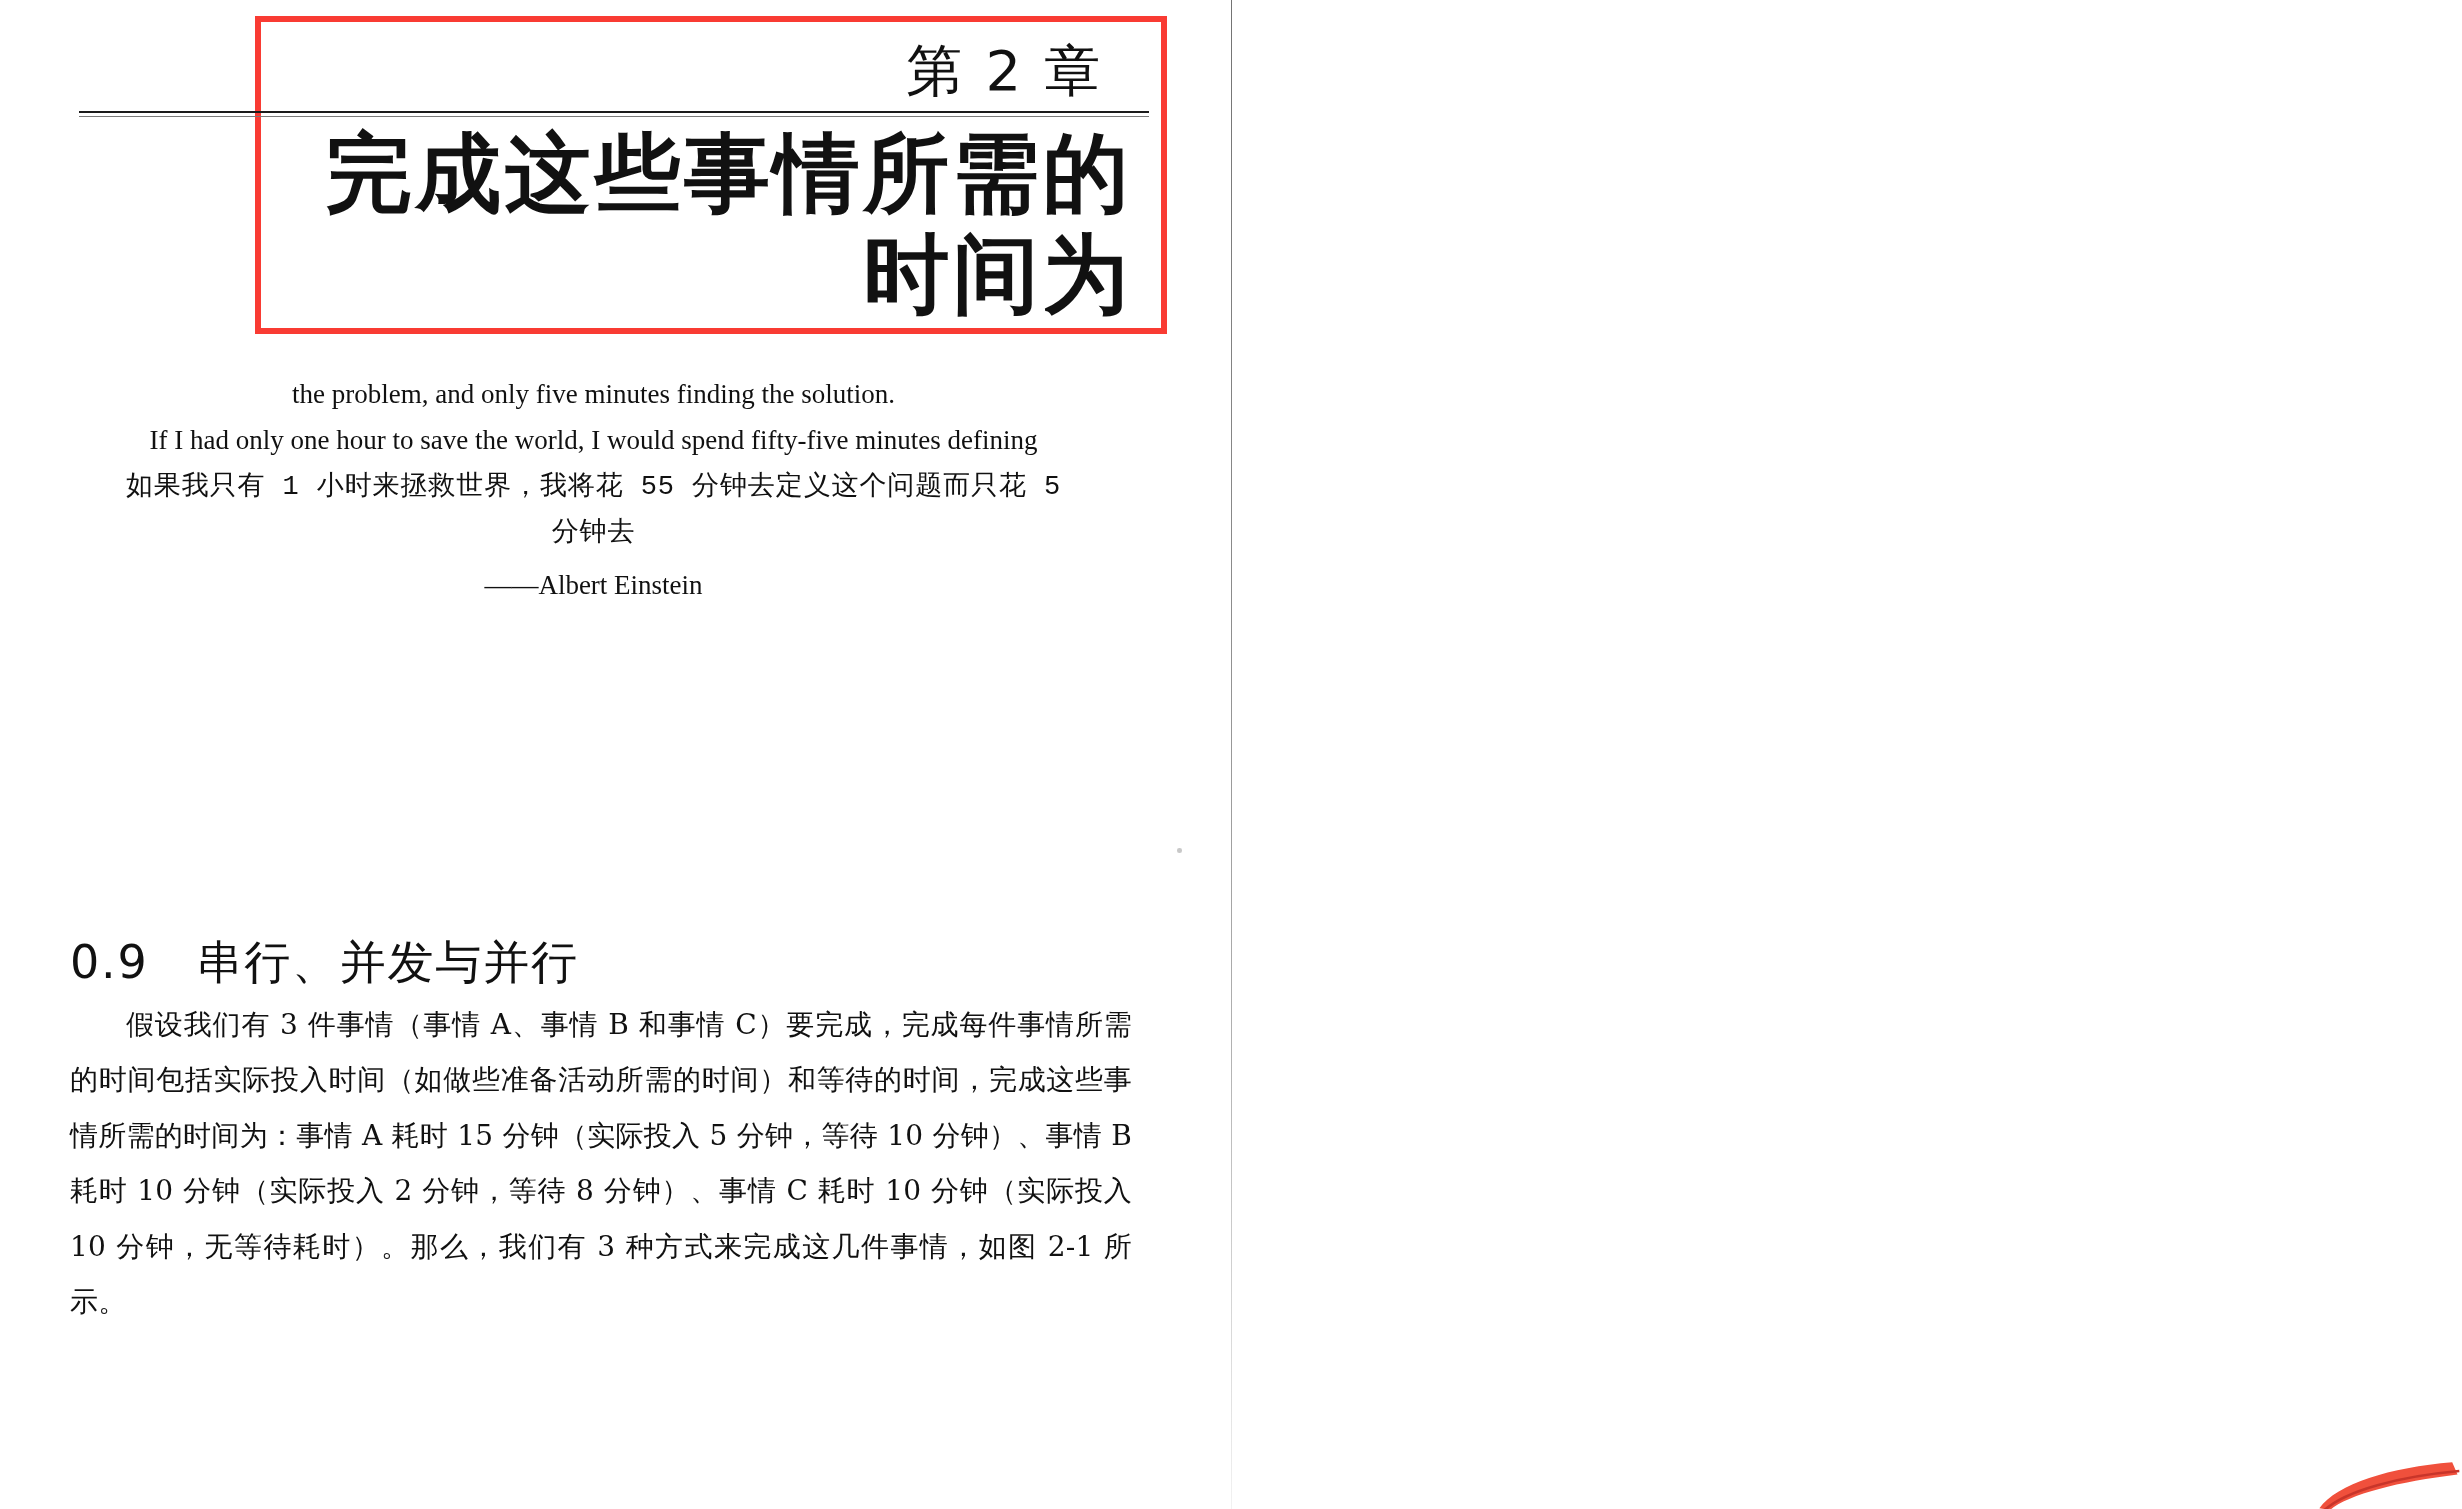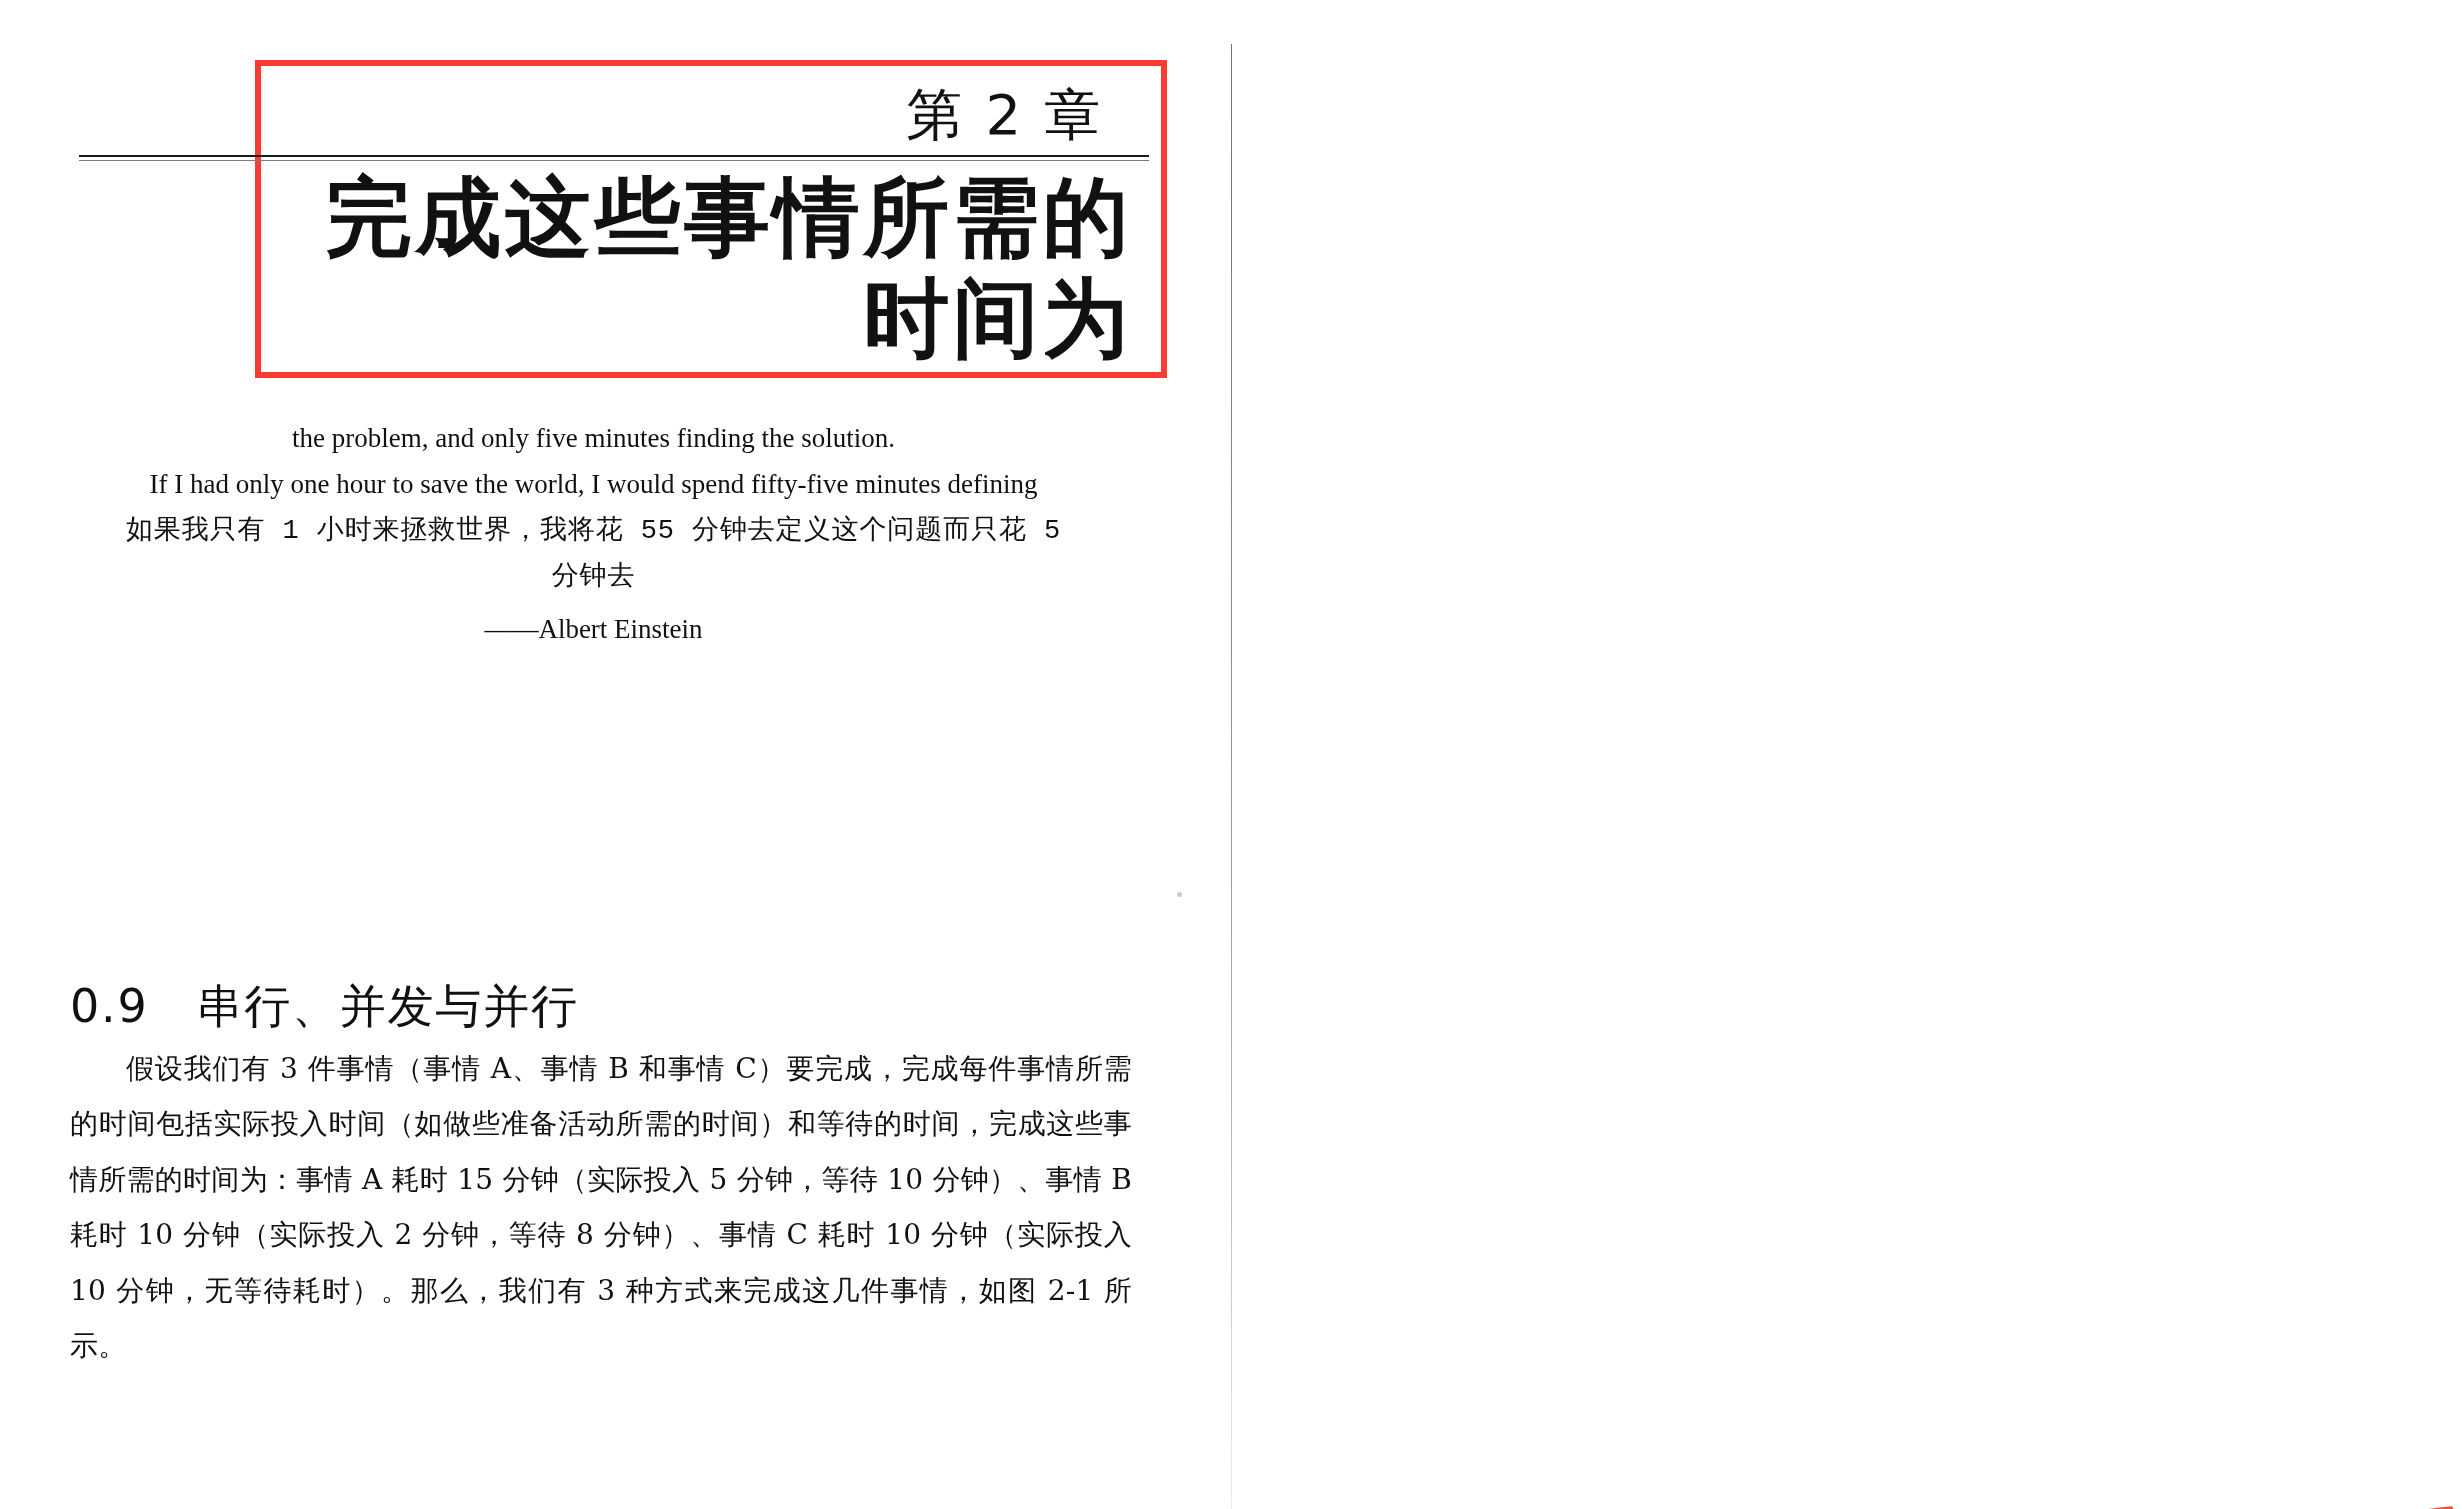--- a/index.html
+++ b/index.html
@@ -11,21 +11,21 @@
   body {
     width: 2462px;
     height: 1510px;
     position: relative;
     overflow: hidden;
     font-family: "Liberation Serif", "DejaVu Serif", serif;
     color: #111111;
   }
 
   
-  .spread { position: absolute; inset: 0; display: block; margin-top: 44px; }
+  .spread { position: absolute; inset: 0; display: block; }
 
   .page-left {
     position: absolute;
     left: 0; top: 0;
     width: 1232px; height: 1510px;
     background: #ffffff;
   }
   .page-right {
     position: absolute;
     left: 1232px; top: 0;

